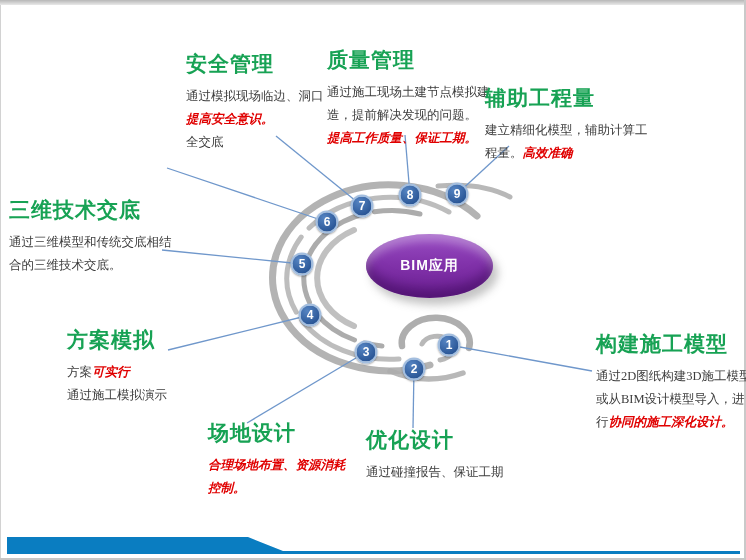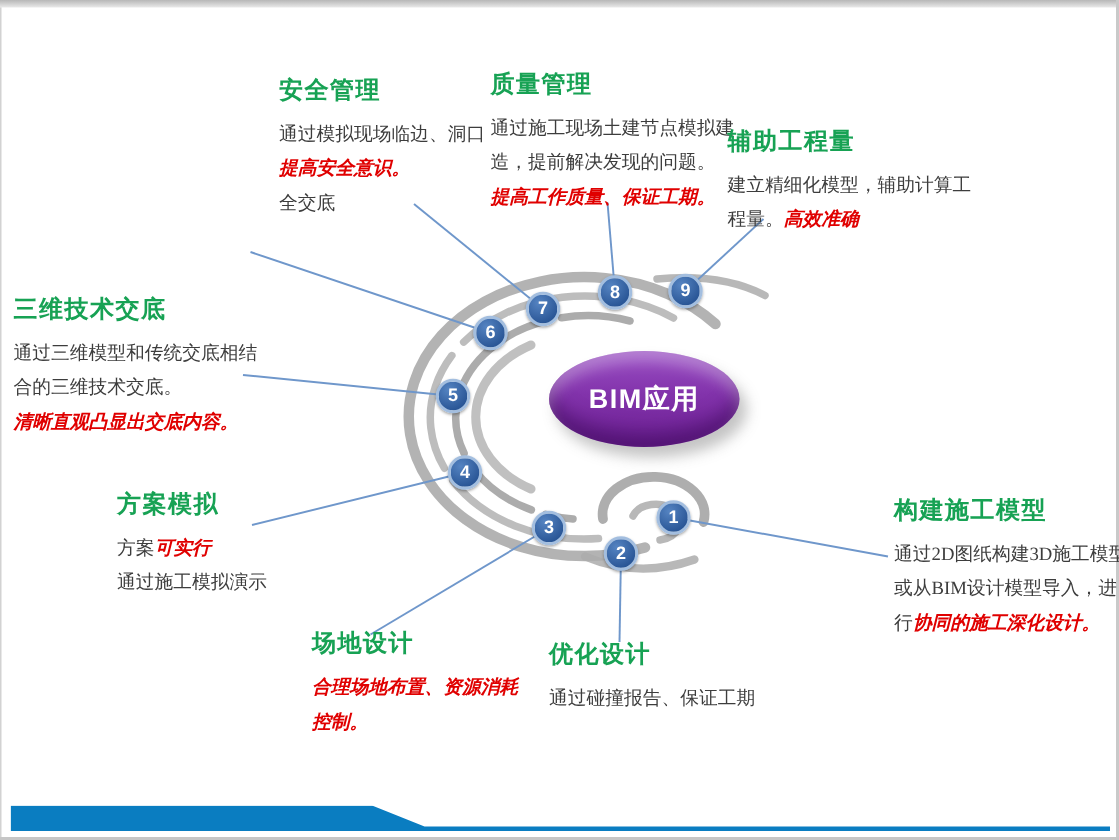--- a/index.html
+++ b/index.html
@@ -14,42 +14,42 @@
          box-shadow:inset 0 0 0 1px #d2d2d2; overflow:hidden;}
   .edge-top{position:absolute;left:0;top:0;width:746px;height:5px;
             background:linear-gradient(#b7b7b7,#e9e9e9);}
   .edge-right{position:absolute;right:0;top:0;width:2px;height:560px;background:#c9c9c9;}
   .edge-bottom{position:absolute;left:0;bottom:0;width:746px;height:2px;background:#c6c6c6;}
 
   svg.diagram{position:absolute;left:0;top:0;z-index:1;}
 
   
   .tblock{position:absolute;z-index:5;color:var(--body);}
-  .t-title{font-size:16px;font-weight:bold;letter-spacing:1px;color:var(--green);
+  .t-title{font-size:21px;font-weight:bold;letter-spacing:1px;color:var(--green);
            margin:0 0 7px 0;font-family:"Liberation Sans",sans-serif;white-space:nowrap;}
   .t-line{font-size:12.5px;line-height:23px;white-space:nowrap;
           font-family:"Liberation Serif",serif;}
   .t-line .em{color:var(--red);font-weight:bold;font-family:"Liberation Sans",sans-serif;font-style:italic;}
 
   
   .num{position:absolute;z-index:4;width:19px;height:19px;border-radius:50%;
        background:radial-gradient(circle at 35% 28%,#5584c2,#2a5696 75%);
        border:2px solid var(--ring);box-shadow:0 1px 2px rgba(0,0,0,.35);
        color:#fff;font:bold 12px/19px "Liberation Sans",sans-serif;text-align:center;
        transform:translate(-50%,-50%);}
 
   
   .bim{position:absolute;left:366px;top:234px;width:127px;height:64px;z-index:3;
        border-radius:50%;
        background:linear-gradient(180deg,#9a4ec4 0%,#8233ab 45%,#6d2094 100%);
        box-shadow:inset 0 7px 9px rgba(255,255,255,.30),
                   inset 0 -9px 12px rgba(60,10,90,.55),
                   5px 7px 9px rgba(125,125,125,.45);
        display:flex;align-items:center;justify-content:center;}
-  .bim span{color:#fff;font-weight:bold;font-size:18px;letter-spacing:1px;
+  .bim span{color:#fff;font-weight:bold;font-size:14px;letter-spacing:1px;
             font-family:"Liberation Sans",sans-serif;}
 
   
   .bar{position:absolute;left:7px;top:537px;width:735px;height:19px;z-index:2;
        background:var(--bar);
        clip-path:polygon(0 0,241px 0,276px 14px,733px 14px,733px 17px,0 17px);}
 </style>
 </head>
 <body>
 
@@ -118,24 +118,23 @@
     <div class="t-lines">
         <div class="t-line"><span>建立精细化模型，辅助计算工</span></div>
         <div class="t-line"><span>程量。</span><span class="em">高效准确</span></div>
       </div>
   </div>
   <div class="tblock" id="blk-disclosure" style="left:9px;top:196px">
     <div class="t-title">三维技术交底</div>
     <div class="t-lines">
         <div class="t-line"><span>通过三维模型和传统交底相结</span></div>
         <div class="t-line"><span>合的三维技术交底。</span></div>
-        <div class="t-line"><span class="em">清晰直观凸显出交底内容。</span></div>
       </div>
   </div>
-  <div class="tblock" id="blk-scheme" style="left:78px;top:326px">
+  <div class="tblock" id="blk-scheme" style="left:67px;top:326px">
     <div class="t-title">方案模拟</div>
     <div class="t-lines">
         <div class="t-line"><span>方案</span><span class="em">可实行</span></div>
         <div class="t-line"><span>通过施工模拟演示</span></div>
       </div>
   </div>
   <div class="tblock" id="blk-site" style="left:208px;top:419px">
     <div class="t-title">场地设计</div>
     <div class="t-lines">
         <div class="t-line"><span class="em">合理场地布置、资源消耗</span></div>

